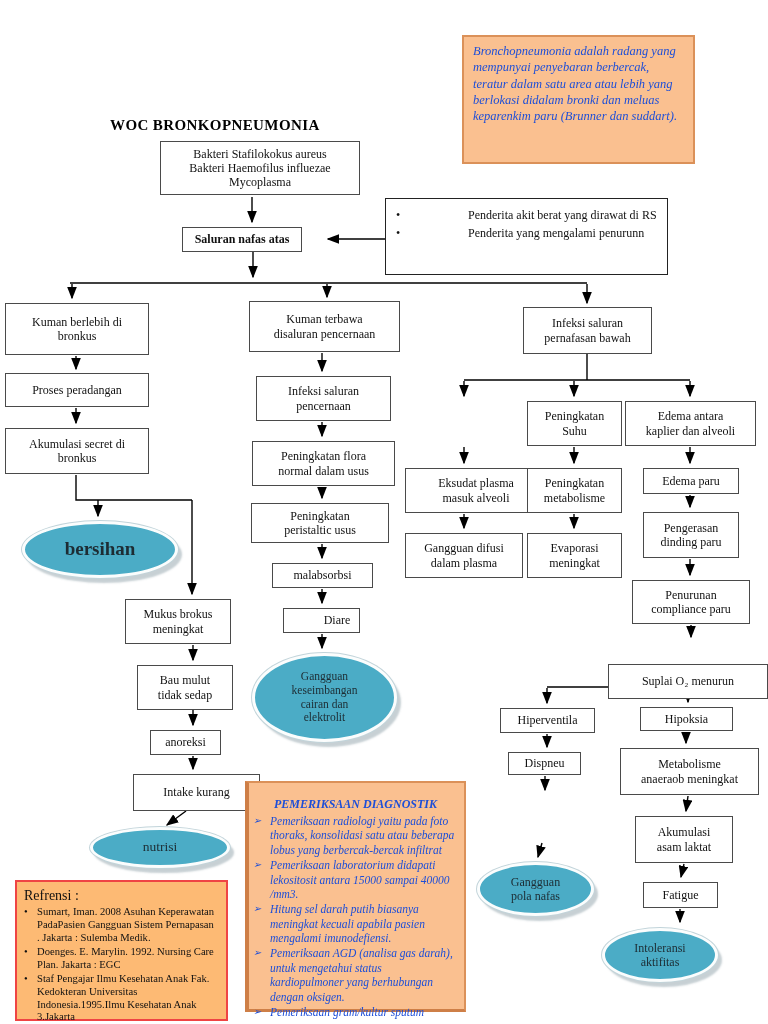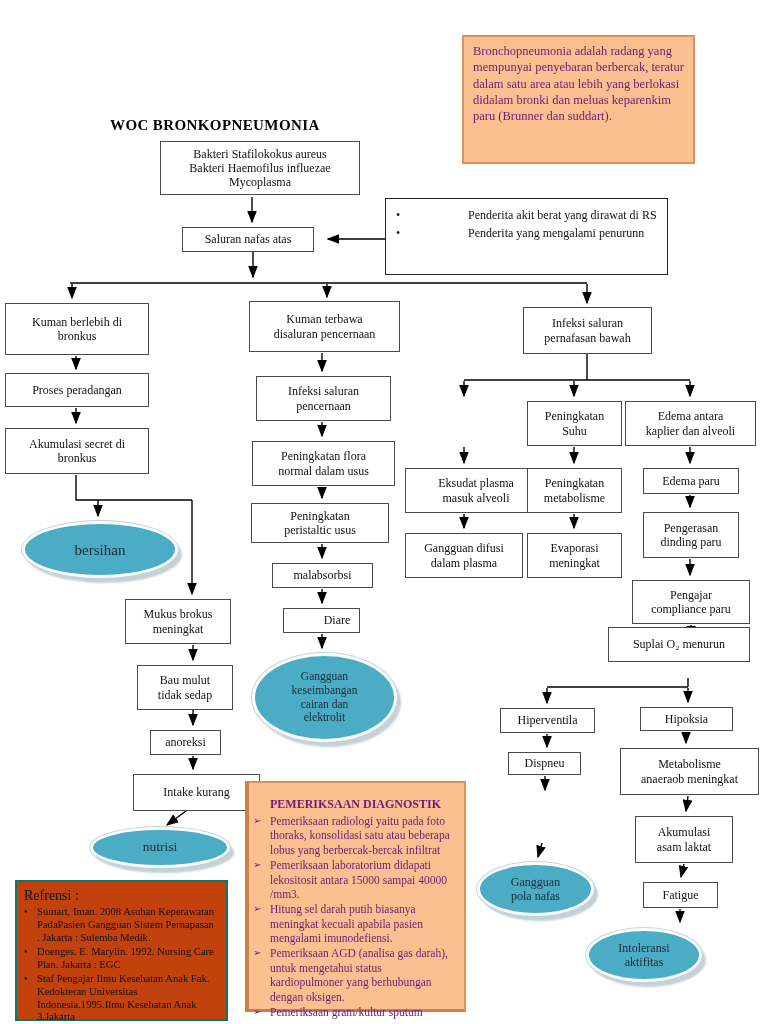--- a/index.html
+++ b/index.html
@@ -9,35 +9,35 @@
   .title{position:absolute;left:110px;top:117px;margin:0;font-size:15px;font-weight:bold;
          letter-spacing:.4px;color:#000;}
   .box{position:absolute;box-sizing:border-box;background:#fff;border:1.6px solid #4a4a4a;
        display:flex;align-items:center;justify-content:center;text-align:center;
        font-size:12px;line-height:1.18;white-space:pre-line;padding:2px 3px;}
   .ellipse{position:absolute;box-sizing:border-box;border-radius:50%;background:#4BACC6;
        border:3px solid #fbfdfd;box-shadow:0 0 0 1px #c2d4da, 4px 5px 2px rgba(130,150,160,.45);
        display:flex;align-items:center;justify-content:center;text-align:center;
        font-size:12px;line-height:1.2;white-space:pre-line;color:#1d2c33;}
   .obox{position:absolute;box-sizing:border-box;background:#FAC090;border:2px solid #DB9159;
-        font-size:12.5px;line-height:1.3;color:#701a75;}
+        font-size:12.5px;line-height:1.3;color:#1d4ed8;font-style:italic;}
   .defbox{padding:6px 9px;}
   .diagbox{border-left:4px solid #CE7F47;border-bottom:3px solid #CE7F47;font-size:11.5px;
         line-height:1.25;padding:12px 6px 4px 4px;}
   .diagbox .dhead{font-weight:bold;text-align:center;font-size:12px;margin:2px 0 2px 0;}
   .diagbox ul,.refbox ul,.pbox ul{list-style:none;margin:0;padding:0;}
   .diagbox li{display:flex;gap:5px;margin-bottom:1px;}
   .diagbox .mk{flex:0 0 12px;font-size:10px;padding-top:1px;}
   .diagbox .txt{flex:1;}
   .pbox{position:absolute;box-sizing:border-box;background:#fff;border:1.3px solid #222;
         font-size:12px;line-height:1.35;padding:8px 10px 4px 6px;}
   .pbox li{display:flex;gap:6px;margin-bottom:2px;}
   .pbox .mk{flex:0 0 12px;text-align:center;}
   .pbox .txt{flex:1;text-indent:58px;}
-  .refbox{position:absolute;box-sizing:border-box;background:#c2410c;border:2px solid #0f766e;
+  .refbox{position:absolute;box-sizing:border-box;background:#fdba74;border:2px solid #ef4444;
         font-size:10.6px;line-height:1.22;padding:5px 7px;}
   .refbox .rhead{font-size:14px;margin-bottom:2px;}
   .refbox li{display:flex;gap:4px;margin-bottom:1px;}
   .refbox .mk{flex:0 0 9px;}
   .refbox .txt{flex:1;}
 </style>
 </head>
 <body>
 
 <div class="page">
@@ -101,41 +101,41 @@
   </svg>
 
   <h1 class="title">WOC BRONKOPNEUMONIA</h1>
 
   <div class="obox defbox" style="left:462px;top:35px;width:233px;height:129px;">Bronchopneumonia adalah radang yang mempunyai penyebaran berbercak, teratur dalam satu area atau lebih yang berlokasi didalam bronki dan meluas keparenkim paru (Brunner dan suddart).</div>
 
   <div class="box" style="left:160px;top:141px;width:200px;height:54px;">Bakteri Stafilokokus aureus
 Bakteri Haemofilus influezae
 Mycoplasma</div>
 
-  <div class="box" style="left:182px;top:227px;width:132px;height:25px;">Saluran nafas atas</div>
+  <div class="box" style="left:182px;top:227px;width:120px;height:25px;font-weight:bold;">Saluran nafas atas</div>
 
   <div class="pbox" style="left:385px;top:198px;width:283px;height:77px;">
     <ul>
       <li>
         <span class="mk">•</span>
         <span class="txt">Penderita akit berat yang dirawat di RS</span>
       </li>
       <li>
         <span class="mk">•</span>
         <span class="txt">Penderita yang mengalami penurunn</span>
       </li>
     </ul>
   </div>
 
   <div class="box" style="left:5px;top:303px;width:144px;height:52px;">Kuman berlebih di
 bronkus</div>
   <div class="box" style="left:5px;top:373px;width:144px;height:34px;">Proses peradangan</div>
   <div class="box" style="left:5px;top:428px;width:144px;height:46px;">Akumulasi secret di
 bronkus</div>
-  <div class="ellipse" style="left:22px;top:521px;width:156px;height:57px;font-size:15px;">bersihan</div>
+  <div class="ellipse" style="left:22px;top:521px;width:156px;height:57px;font-size:19px;font-weight:bold;">bersihan</div>
 
   <div class="box" style="left:125px;top:599px;width:106px;height:45px;">Mukus brokus
 meningkat</div>
   <div class="box" style="left:137px;top:665px;width:96px;height:45px;">Bau mulut
 tidak sedap</div>
   <div class="box" style="left:150px;top:730px;width:71px;height:25px;">anoreksi</div>
   <div class="box" style="left:133px;top:774px;width:127px;height:37px;">Intake kurang</div>
   <div class="ellipse" style="left:90px;top:827px;width:140px;height:41px;font-size:13.5px;">nutrisi</div>
 
   <div class="box" style="left:249px;top:301px;width:151px;height:51px;">Kuman terbawa
@@ -163,34 +163,34 @@
 masuk alveoli</div>
   <div class="box" style="left:527px;top:468px;width:95px;height:45px;">Peningkatan
 metabolisme</div>
   <div class="box" style="left:643px;top:468px;width:96px;height:26px;">Edema paru</div>
   <div class="box" style="left:405px;top:533px;width:118px;height:45px;">Gangguan difusi
 dalam plasma</div>
   <div class="box" style="left:527px;top:533px;width:95px;height:45px;">Evaporasi
 meningkat</div>
   <div class="box" style="left:643px;top:512px;width:96px;height:46px;">Pengerasan
 dinding paru</div>
-  <div class="box" style="left:632px;top:580px;width:118px;height:44px;">Pengajar
+  <div class="box" style="left:632px;top:580px;width:118px;height:44px;">Penurunan
 compliance paru</div>
-  <div class="box" style="left:608px;top:627px;width:142px;height:35px;">Suplai O₂ menurun</div>
+  <div class="box" style="left:608px;top:664px;width:160px;height:35px;">Suplai O₂ menurun</div>
   <div class="box" style="left:500px;top:708px;width:95px;height:25px;">Hiperventila</div>
   <div class="box" style="left:640px;top:707px;width:93px;height:24px;">Hipoksia</div>
   <div class="box" style="left:508px;top:752px;width:73px;height:23px;">Dispneu</div>
   <div class="ellipse" style="left:477px;top:862px;width:117px;height:54px;">Gangguan
 pola nafas</div>
   <div class="box" style="left:620px;top:748px;width:139px;height:47px;">Metabolisme
 anaeraob meningkat</div>
   <div class="box" style="left:635px;top:816px;width:98px;height:47px;">Akumulasi
 asam laktat</div>
   <div class="box" style="left:643px;top:882px;width:75px;height:26px;">Fatigue</div>
-  <div class="ellipse" style="left:586px;top:928px;width:116px;height:54px;">Intoleransi
+  <div class="ellipse" style="left:602px;top:928px;width:116px;height:54px;">Intoleransi
 aktifitas</div>
 
   <div class="obox diagbox" style="left:245px;top:781px;width:221px;height:231px;">
     <div class="dhead">PEMERIKSAAN DIAGNOSTIK</div>
     <ul>
       <li>
         <span class="mk">➢</span>
         <span class="txt">Pemeriksaan radiologi yaitu pada foto thoraks, konsolidasi satu atau beberapa lobus yang berbercak-bercak infiltrat</span>
       </li>
       <li>

